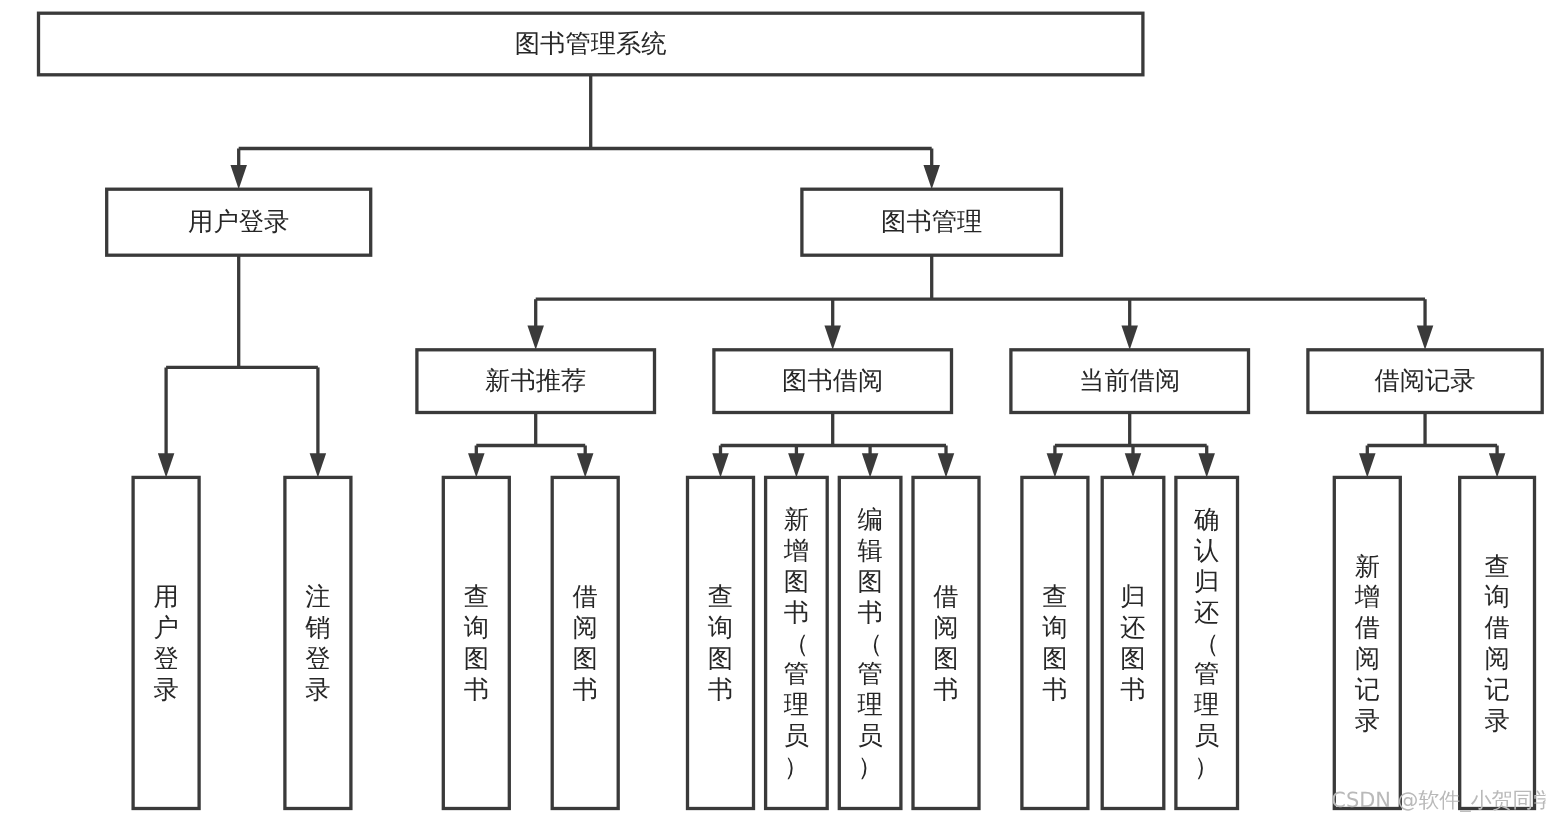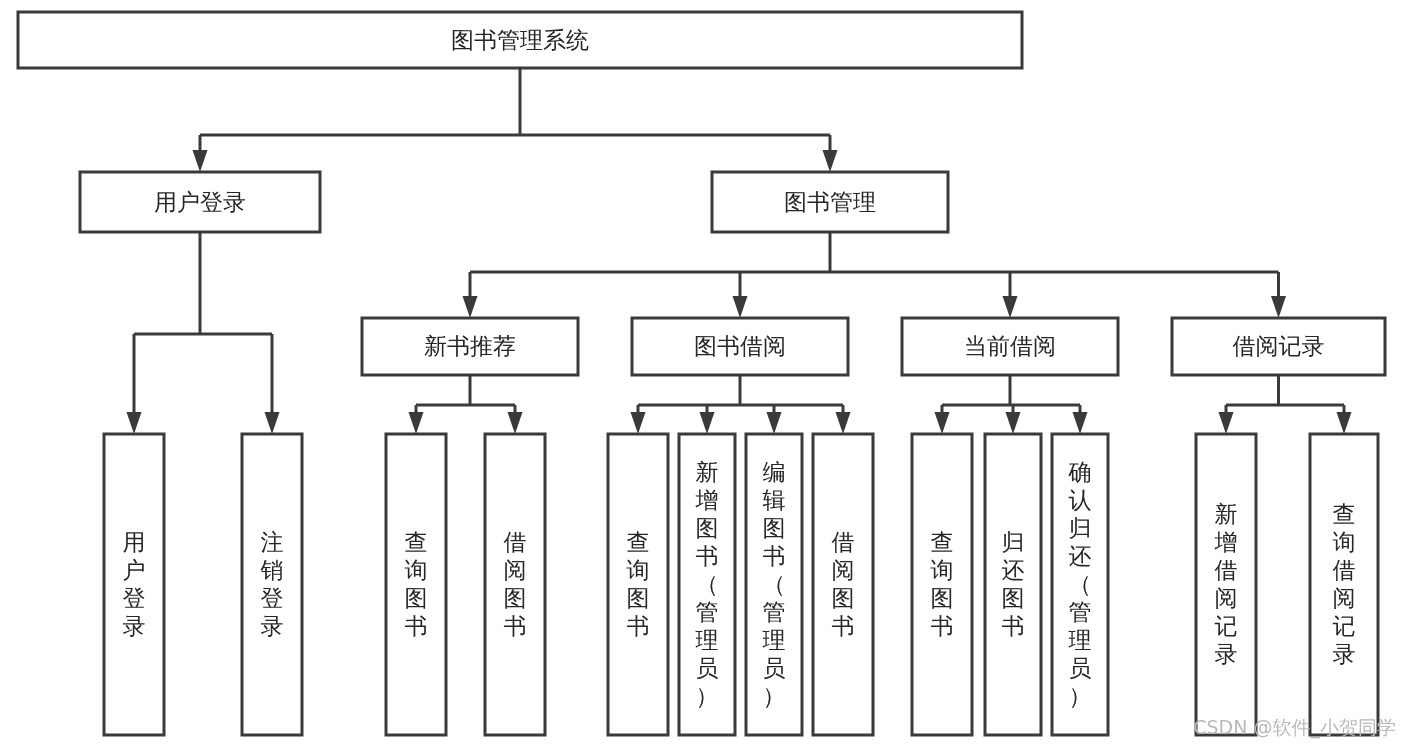--- a/index.html
+++ b/index.html
@@ -10,21 +10,21 @@
   }
   body {
     width: 1405px;
     height: 747px;
     position: relative;
     overflow: hidden;
     font-family: "DejaVu Sans", "Liberation Sans", sans-serif;
   }
   #diagram-root {
     position: absolute;
-    left: 0;
+    left: 17px;
     top: 0;
     width: 1376px;
     height: 747px;
   }
   svg.diagram-canvas {
     display: block;
     width: 1405px;
     height: 747px;
     background: #ffffff;
   }

